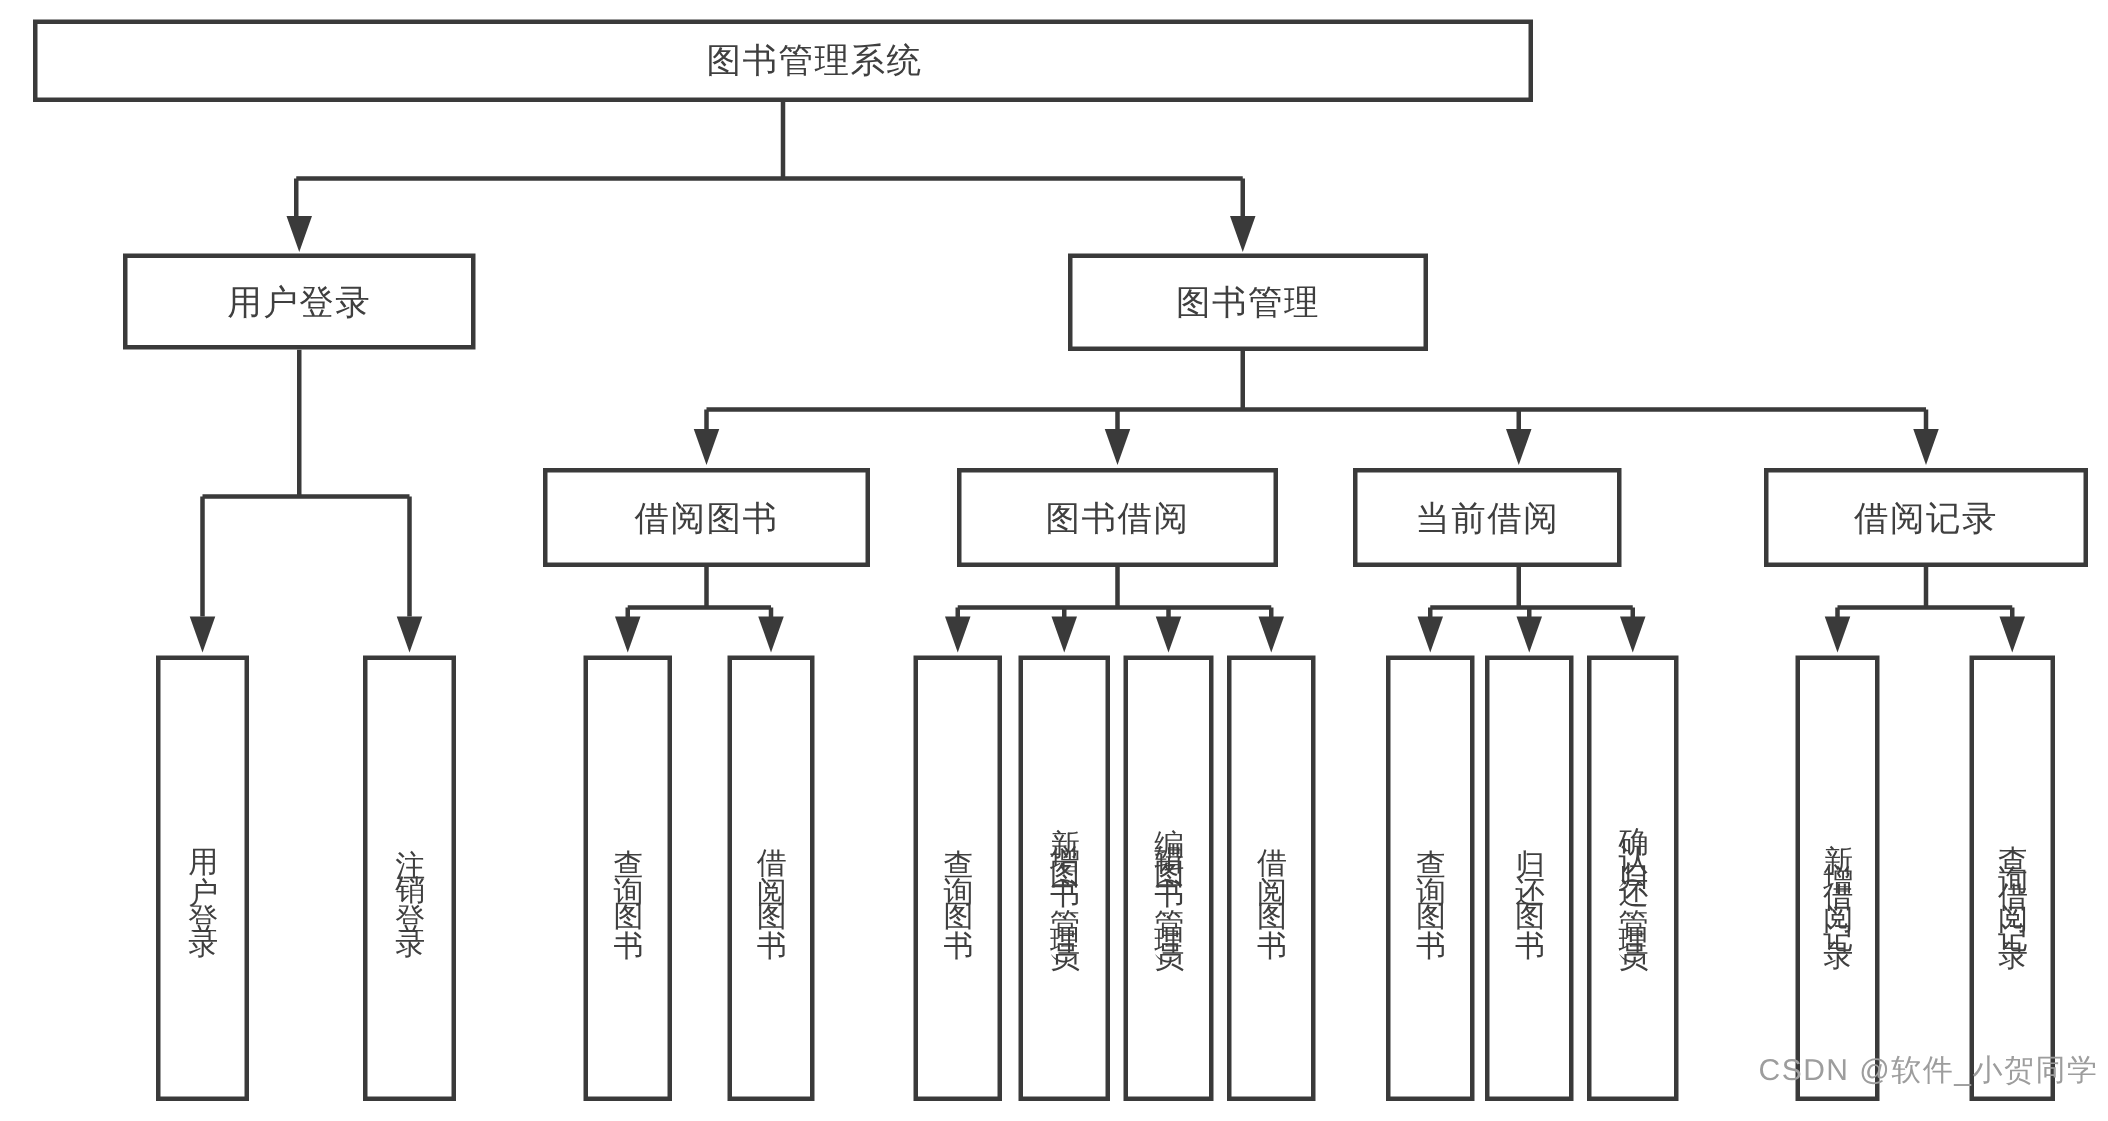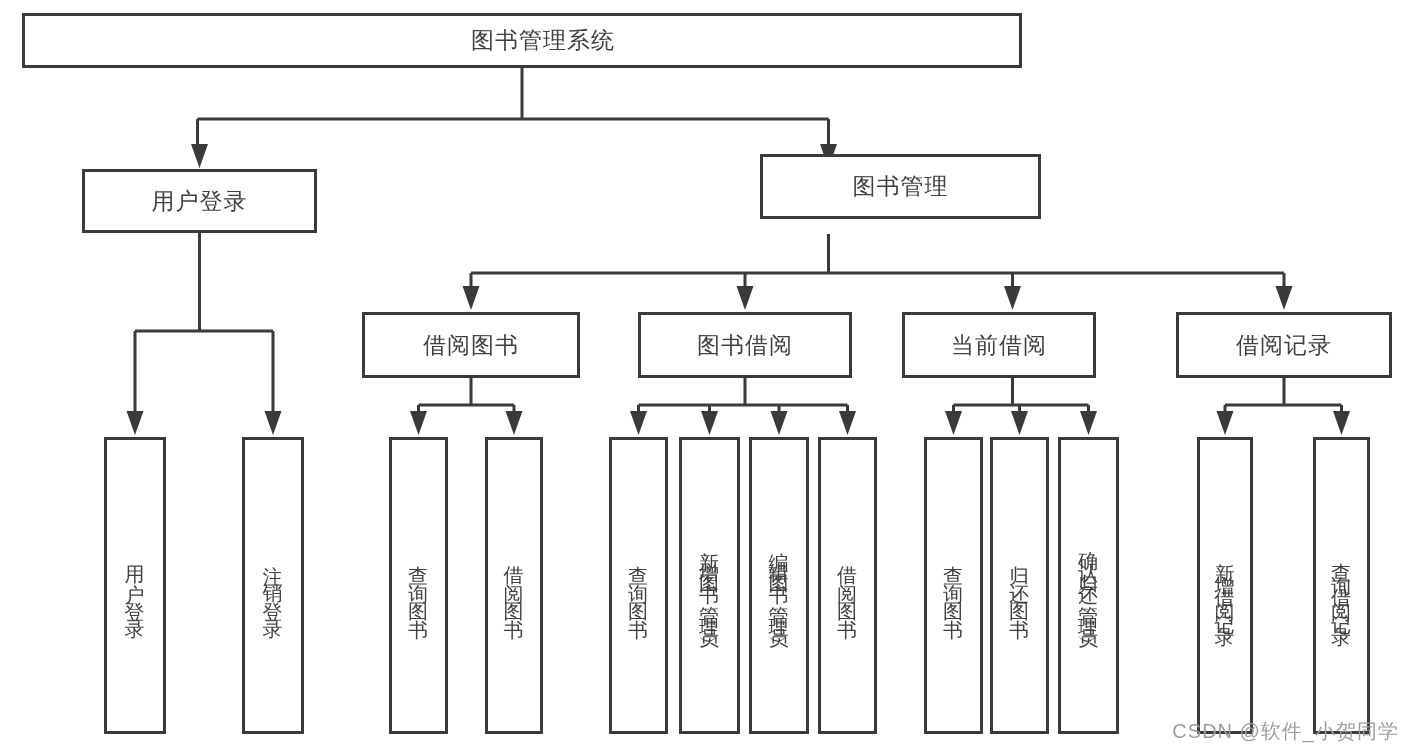--- a/index.html
+++ b/index.html
@@ -31,21 +31,21 @@
     text-orientation:mixed;
     font-size:20px;
     letter-spacing:18px;
     color:#3f3f3f;
     line-height:1;
   }
   .leaf.medium span{letter-spacing:13px;}
   .leaf.dense span{letter-spacing:11px;}
   #watermark{
     position:absolute;
-    right:6px;bottom:2px;
+    right:6px;bottom:20px;
     z-index:2;
     font-size:20px;
     color:#9d9d9d;
     letter-spacing:1px;
     white-space:nowrap;
   }
 </style>
 </head>
 <body>
 
@@ -98,31 +98,31 @@
     </g>
   </svg>
 
   <div class="node h" style="left:22px;top:13px;width:1000px;height:55px;padding-left:42px;">
     <span>图书管理系统</span>
   </div>
 
   <div class="node h" style="left:82px;top:169px;width:235px;height:64px;">
     <span>用户登录</span>
   </div>
-  <div class="node h" style="left:712px;top:154px;width:281px;height:65px;margin-left:48px;">
+  <div class="node h" style="left:712px;top:169px;width:240px;height:65px;">
     <span>图书管理</span>
   </div>
 
   <div class="node h" style="left:362px;top:312px;width:218px;height:66px;">
     <span>借阅图书</span>
   </div>
   <div class="node h" style="left:638px;top:312px;width:214px;height:66px;text-align:center;">
     <span>图书借阅</span>
   </div>
-  <div class="node h" style="left:902px;top:312px;width:194px;height:66px;">
+  <div class="node h" style="left:902px;top:312px;width:179px;height:66px;">
     <span>当前借阅</span>
   </div>
   <div class="node h" style="left:1176px;top:312px;width:216px;height:66px;">
     <span>借阅记录</span>
   </div>
 
   <div class="node leaf" style="left:104px;top:437px;width:62px;height:297px;">
     <span>用户登录</span>
   </div>
   <div class="node leaf" style="left:242px;top:437px;width:62px;height:297px;">

